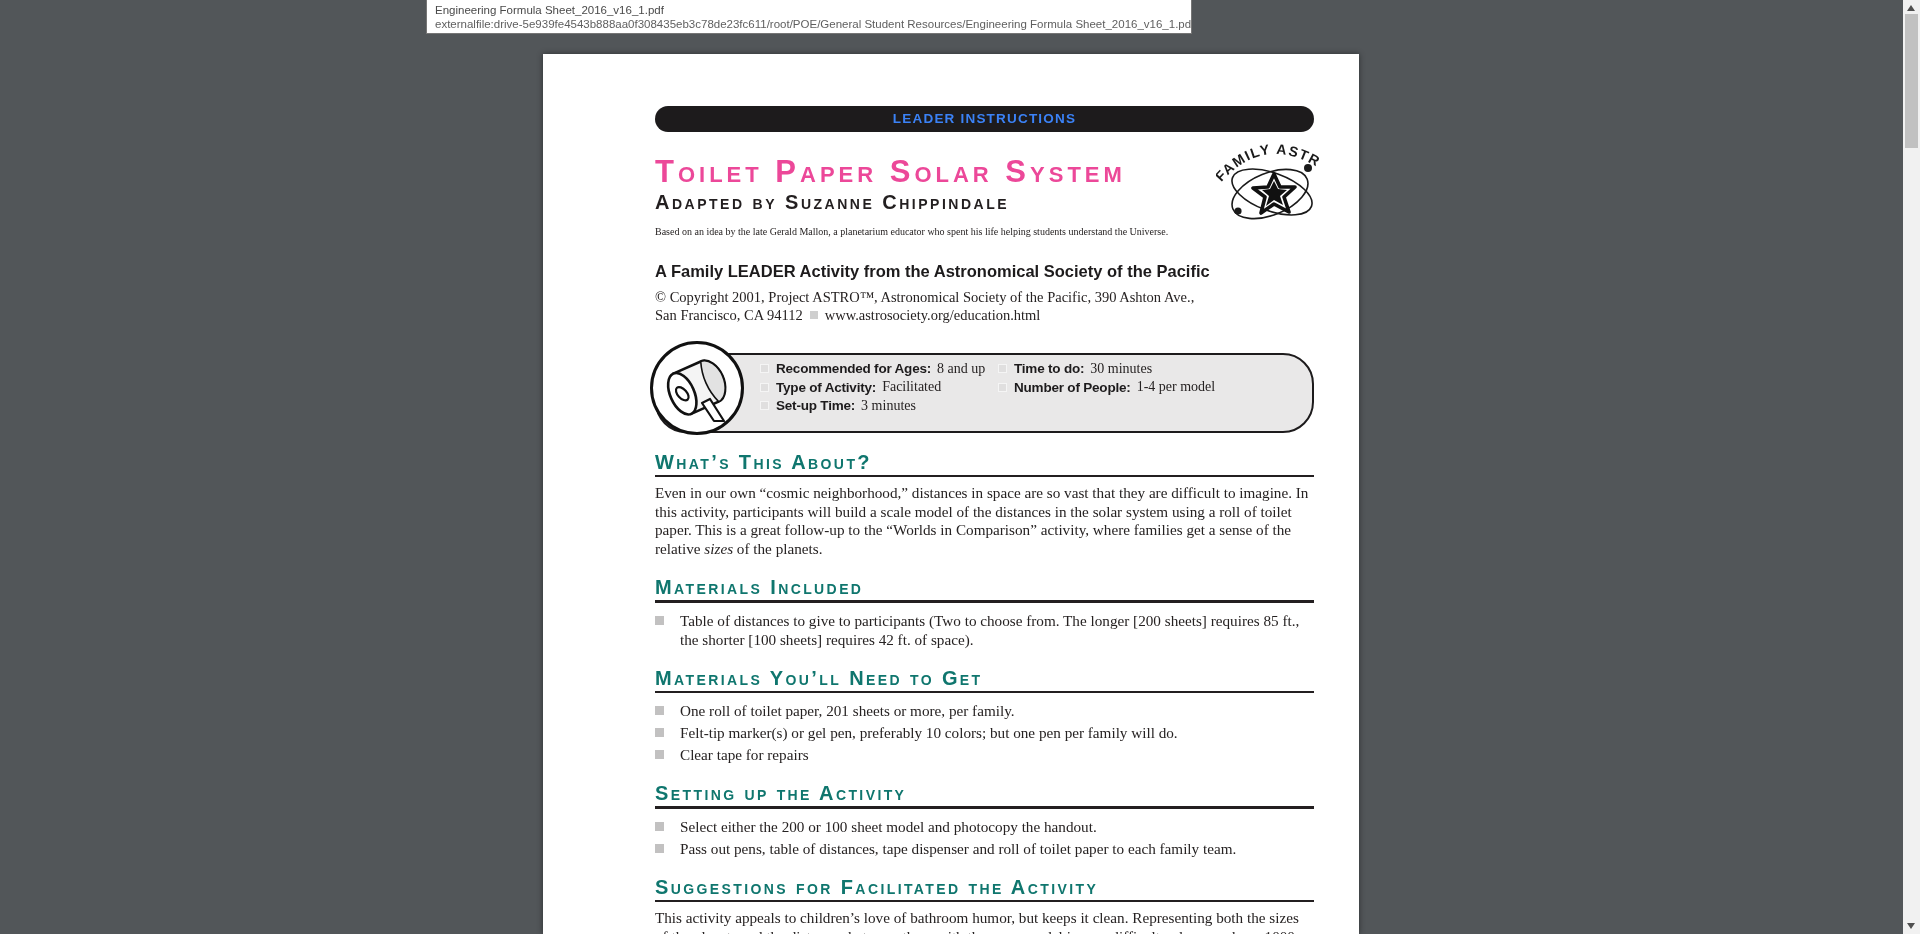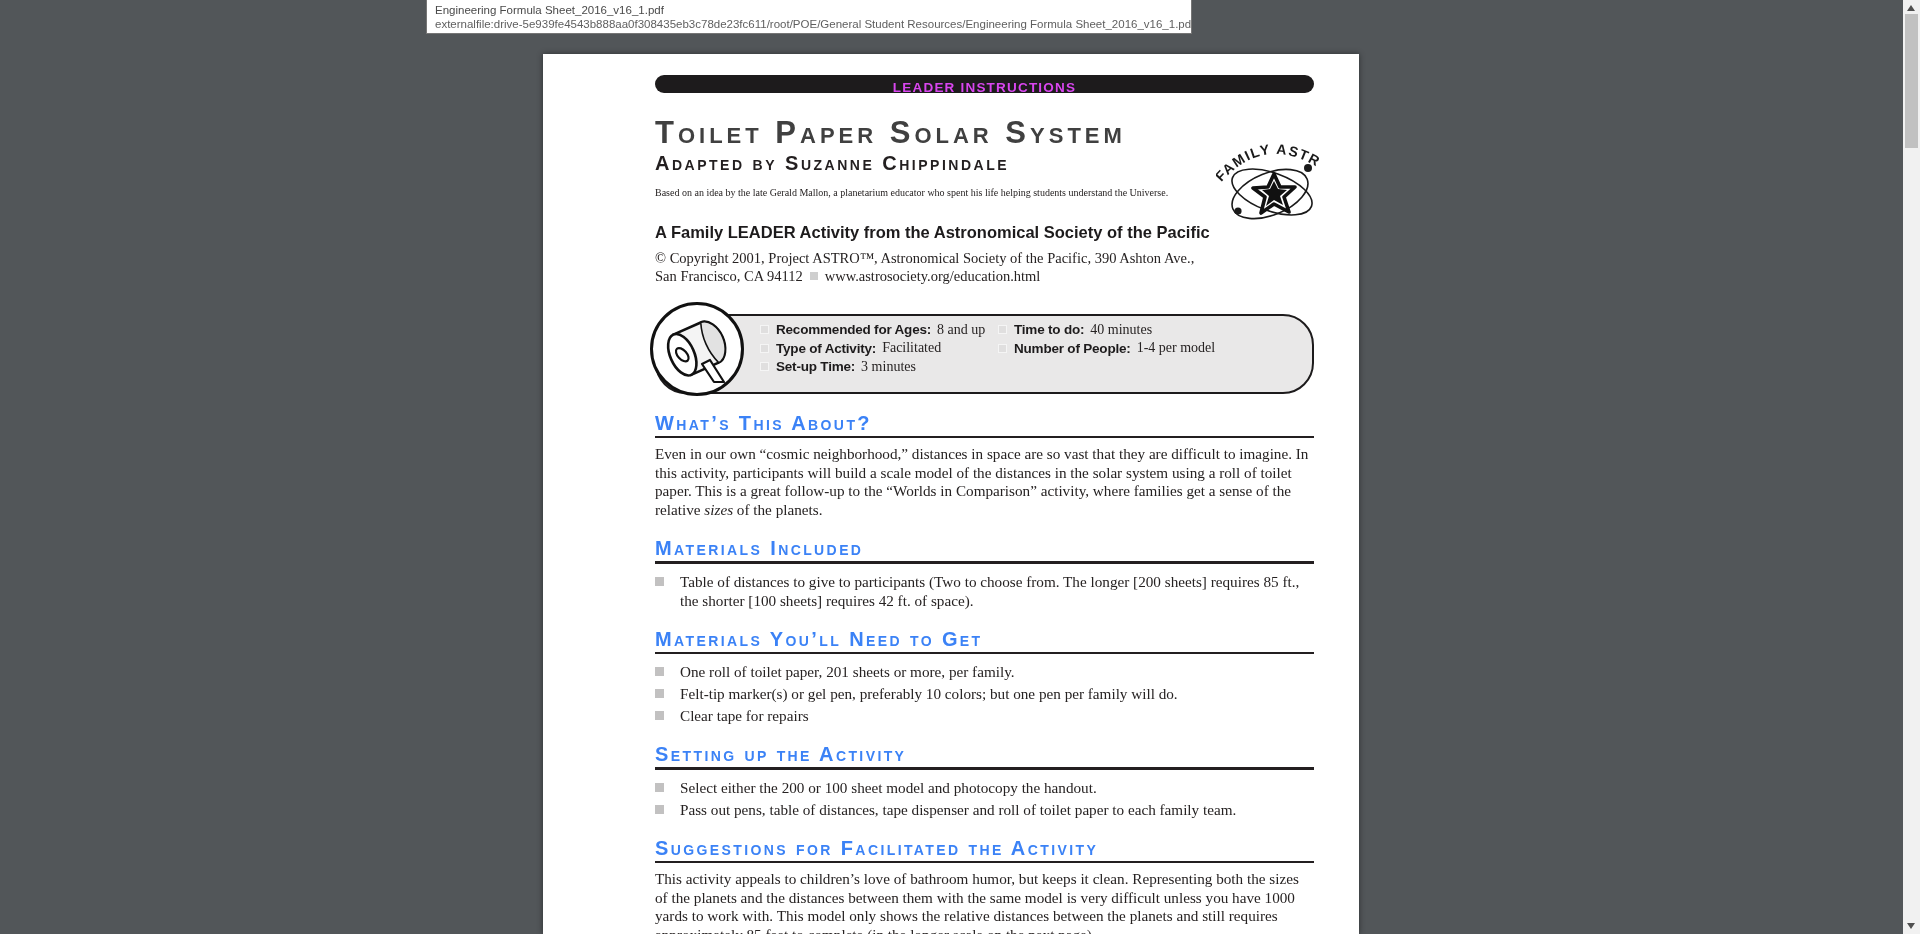--- a/index.html
+++ b/index.html
@@ -29,28 +29,28 @@
 
   
   .page {
     position:absolute; left:543px; top:54px; width:816px; height:880px;
     background:#ffffff; box-shadow:0 0 6px rgba(0,0,0,0.45);
     color:#262222;
   }
   .content { position:absolute; left:112px; top:0; width:659px; }
 
   .banner {
-    margin-top:21px; height:18px; background:#1d1b1c; border-radius:13px;
-    color:#d946ef; font-weight:bold; font-size:13.5px; letter-spacing:1.2px;
+    margin-top:52px; height:26px; background:#1d1b1c; border-radius:13px;
+    color:#3b82f6; font-weight:bold; font-size:13.5px; letter-spacing:1.2px;
     text-align:center; line-height:26px;
   }
 
   .doc-title {
     margin-top:23px; font-weight:bold; font-variant:small-caps;
-    font-size:31px; letter-spacing:4px; color:#404040; line-height:33px;
+    font-size:31px; letter-spacing:4px; color:#ec4899; line-height:33px;
   }
   .doc-subtitle {
     margin-top:3px; font-weight:bold; font-variant:small-caps;
     font-size:20px; letter-spacing:2.5px; color:#231f20;
   }
 
   .serif { font-family:"Liberation Serif", serif; }
 
   .intro { margin-top:9px; max-width:560px; font-size:10px; line-height:18.5px; }
 
@@ -77,21 +77,21 @@
   }
   .info-item { display:flex; align-items:center; font-size:13.5px; white-space:nowrap; }
   .chk { display:inline-block; width:9px; height:9px; background:#e0dfdf; border:1px solid #f5f5f5; margin-right:7px; flex:none; }
   .info-label { font-weight:bold; color:#1d1b1c; letter-spacing:-0.2px; }
   .info-value { font-family:"Liberation Serif", serif; margin-left:6px; font-size:14px; }
 
   
   .section { margin-top:18px; }
   .sec-head {
     font-weight:bold; font-variant:small-caps; font-size:20px;
-    letter-spacing:2.4px; color:#3b82f6; line-height:23px;
+    letter-spacing:2.4px; color:#0f766e; line-height:23px;
   }
   .sec-rule { margin-top:1px; height:2.5px; background:#231f20; }
   .sec-para { margin-top:7px; font-size:15.2px; line-height:18.5px; }
   .bullets { margin-top:8px; list-style:none; }
   .bullets li { position:relative; padding-left:25px; font-size:15.2px; line-height:19px; margin-bottom:3px; }
   .sq { position:absolute; left:0; top:5px; width:9px; height:9px; background:#c2c1c1; }
 
   
   .logo { position:absolute; left:673px; top:76px; width:110px; height:106px; }
 </style>
@@ -166,21 +166,21 @@
           <span class="info-value">Facilitated</span>
         </div>
         <div class="info-item">
           <span class="chk"></span>
           <span class="info-label">Set-up Time:</span>
           <span class="info-value">3 minutes</span>
         </div>
         <div class="info-item">
           <span class="chk"></span>
           <span class="info-label">Time to do:</span>
-          <span class="info-value">40 minutes</span>
+          <span class="info-value">30 minutes</span>
         </div>
         <div class="info-item">
           <span class="chk"></span>
           <span class="info-label">Number of People:</span>
           <span class="info-value">1-4 per model</span>
         </div>
       </div>
     </div>
 
     <div class="section">

